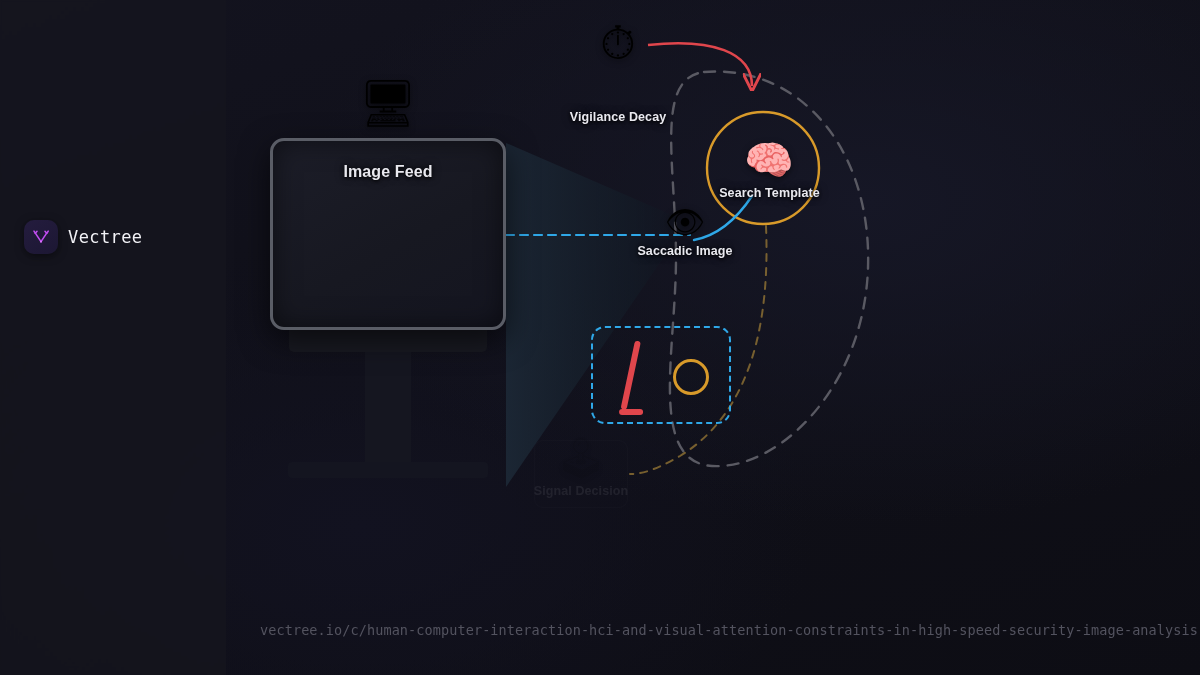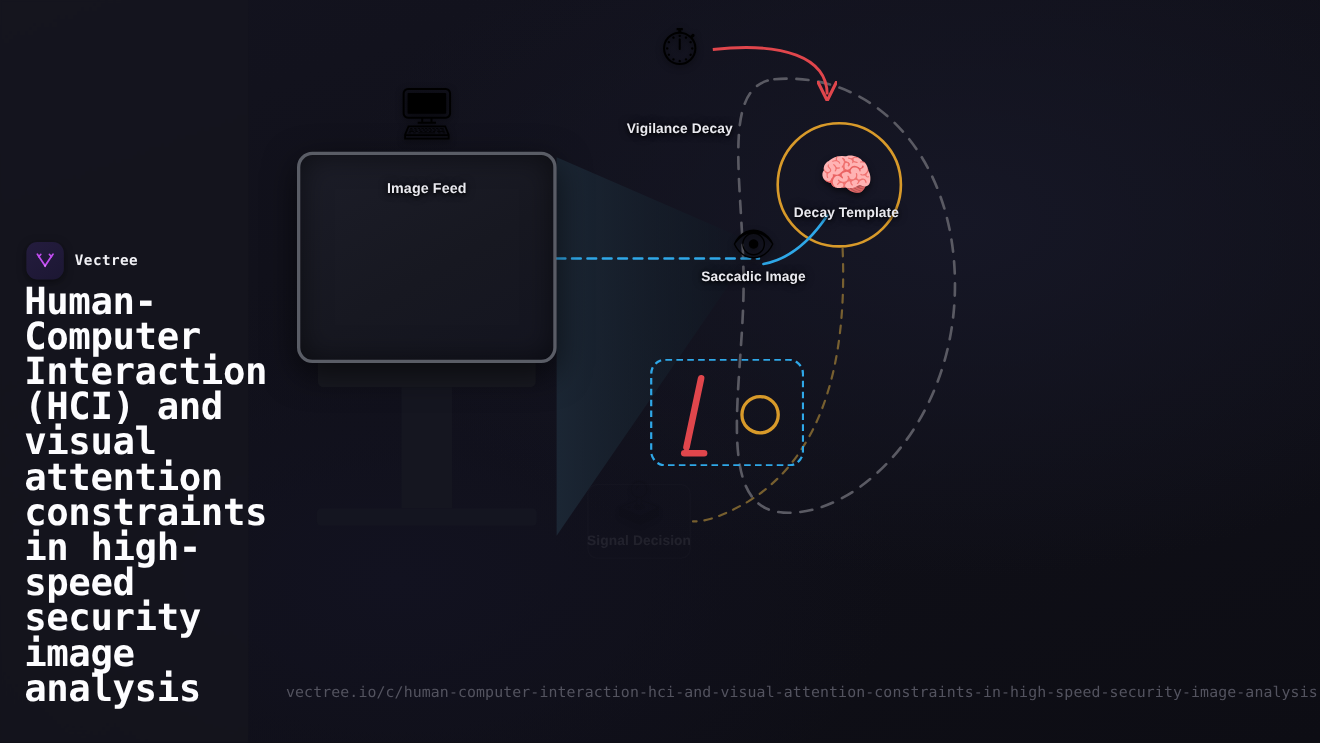--- a/index.html
+++ b/index.html
@@ -84,22 +84,22 @@
     backdrop-filter:blur(1px);
   }
   #brand { position:absolute; left:24px; top:220px; display:flex; align-items:center; gap:10px; }
   #brand-mark {
     width:34px; height:34px; border-radius:10px;
     background:linear-gradient(145deg,#241c3e 0%, #1c1733 100%);
     display:flex; align-items:center; justify-content:center;
     box-shadow:0 2px 8px rgba(0,0,0,.5);
   }
   #brand-name {
-    font-family:"DejaVu Sans Mono", monospace; font-weight:bold;
-    font-size:13px; color:#f2f2f6; letter-spacing:.4px;
+    font-family:"DejaVu Sans Mono", monospace; font-weight:normal;
+    font-size:17px; color:#f2f2f6; letter-spacing:.4px;
   }
   #page-title {
     position:absolute; left:22px; top:258px; width:250px;
     font-family:"DejaVu Sans Mono", monospace; font-weight:bold;
     font-size:34px; line-height:32px; color:#fdfdff;
     letter-spacing:-.4px; word-break:break-word;
   }
 
   #url-bar {
     position:absolute; left:260px; top:622px; width:960px;
@@ -156,31 +156,31 @@
     <div id="monitor-chin"></div>
     <div id="monitor-body">
       <div id="roi-box">
         <div id="roi-bar"></div>
         <div id="roi-ring"></div>
       </div>
     </div>
 
     <div class="node" style="left:338px; top:80px; width:100px;">
       <span class="glyph" style="font-size:46px;">🖥</span>
-      <span class="nlabel" style="font-size:13px;margin-top:37px;">Image Feed</span>
+      <span class="nlabel" style="font-size:16px;margin-top:37px;">Image Feed</span>
     </div>
 
     <div class="node" style="left:553px; top:20px; width:130px;">
       <span class="glyph" style="font-size:46px;">⏱</span>
       <span class="nlabel" style="font-size:12.5px;margin-top:44px;">Vigilance Decay</span>
     </div>
 
     <div class="node" style="left:704px; top:140px; width:131px;">
       <span class="glyph" style="font-size:40px;">🧠</span>
-      <span class="nlabel" style="font-size:12.5px;">Decay Template</span>
+      <span class="nlabel" style="font-size:12.5px;">Search Template</span>
     </div>
 
     <div class="node" style="left:620px; top:206px; width:130px;">
       <span class="glyph" style="font-size:32px;">👁</span>
       <span class="nlabel" style="font-size:12.5px;">Saccadic Image</span>
     </div>
 
     <div id="signal-card" class="faded"></div>
     <div class="node faded" style="left:516px; top:438px; width:130px;">
       <span class="glyph" style="font-size:40px;">🕹</span>
@@ -199,18 +199,17 @@
             <path d="M5.2 7.4 L7.2 5.2"></path>
             <path d="M18.8 7.4 L20.6 5.0"></path>
             <path d="M18.8 7.4 L16.8 5.2"></path>
           </g>
           <circle cx="12" cy="17.6" r="1.1" fill="#e07cff"></circle>
         </svg>
       </span>
       <span id="brand-name">Vectree</span>
     </div>
 
-    <h1 id="page-title">Human-Computer Interaction (HCI) and visual attention constraints in high-speed security image analysis</h1>
   </div>
 
   <div id="url-bar">vectree.io/c/human-computer-interaction-hci-and-visual-attention-constraints-in-high-speed-security-image-analysis</div>
 
 </div>
 
 </body></html>

